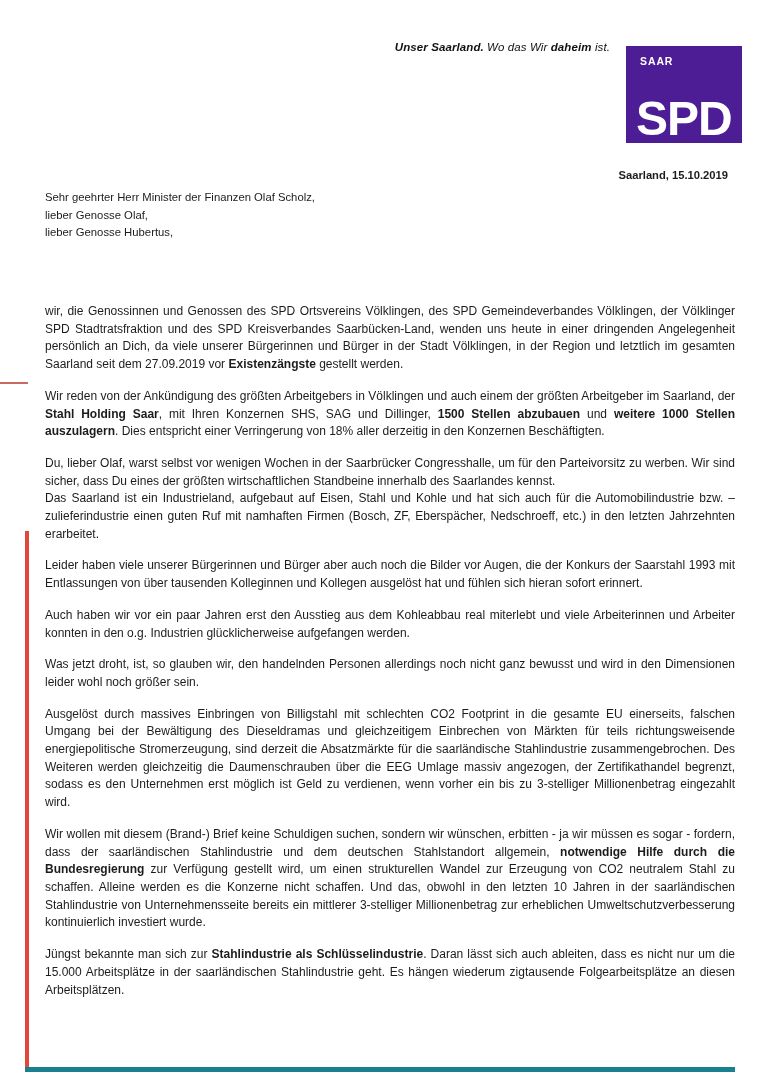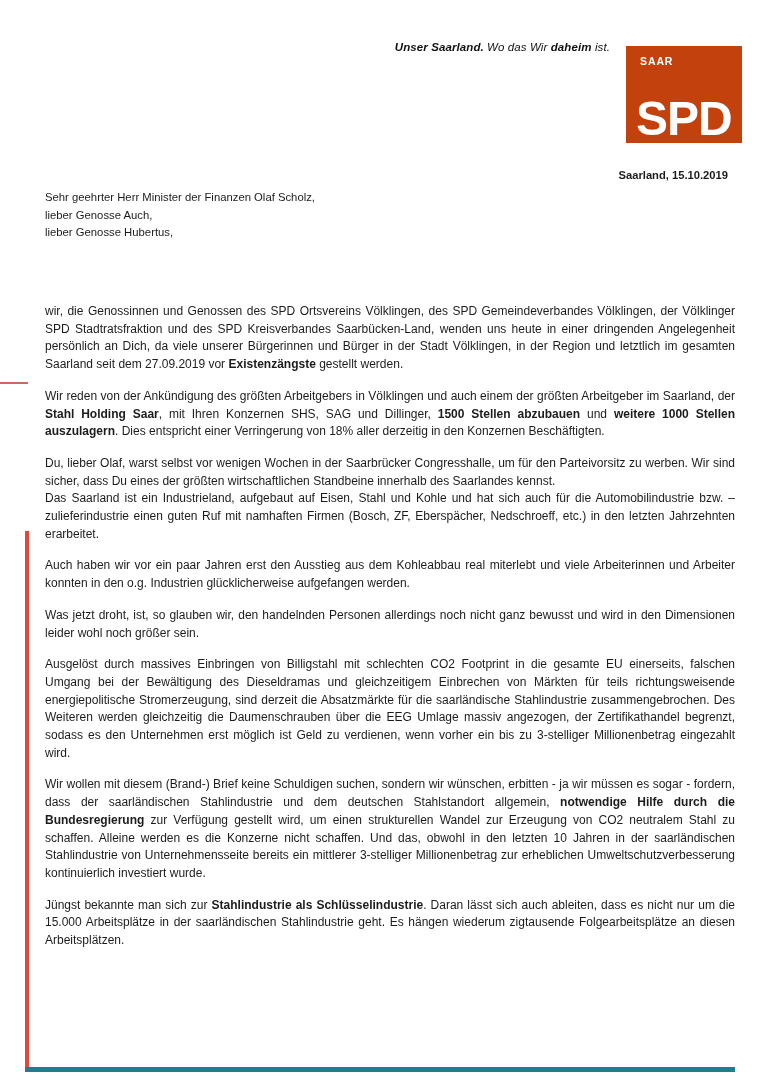--- a/index.html
+++ b/index.html
@@ -68,21 +68,21 @@
   }
   .tagline b { font-weight: bold; font-style: italic; }
   .tagline i { font-weight: normal; font-style: italic; }
 
   .logo {
     position: absolute;
     left: 626px;
     top: 46px;
     width: 116px;
     height: 97px;
-    background: #c2410c;
+    background: #4c1d95;
   }
   .logo-saar {
     position: absolute;
     left: 14px;
     top: 9px;
     font-size: 10.5px;
     font-weight: bold;
     letter-spacing: 0.9px;
     color: #ffffff;
   }
@@ -154,33 +154,34 @@
     <div class="logo">
       <div class="logo-saar">SAAR</div>
       <div class="logo-spd">SPD</div>
     </div>
   </div>
 
   <div class="date-line">Saarland, 15.10.2019</div>
 
   <div class="salutation">
     <div>Sehr geehrter Herr Minister der Finanzen Olaf Scholz,</div>
-    <div>lieber Genosse Auch,</div>
+    <div>lieber Genosse Olaf,</div>
     <div>lieber Genosse Hubertus,</div>
   </div>
 
   <div class="content">
 
     <p><span>wir, die Genossinnen und Genossen des SPD Ortsvereins Völklingen, des SPD Gemeindeverbandes Völklingen, der Völklinger SPD Stadtratsfraktion und des SPD Kreisverbandes Saarbücken-Land, wenden uns heute in einer dringenden Angelegenheit persönlich an Dich, da viele unserer Bürgerinnen und Bürger in der Stadt Völklingen, in der Region und letztlich im gesamten Saarland seit dem 27.09.2019 vor </span><b>Existenzängste</b><span> gestellt werden.</span></p>
 
     <p><span>Wir reden von der Ankündigung des größten Arbeitgebers in Völklingen und auch einem der größten Arbeitgeber im Saarland, der </span><b>Stahl Holding Saar</b><span>, mit Ihren Konzernen SHS, SAG und Dillinger, </span><b>1500 Stellen abzubauen</b><span> und </span><b>weitere 1000 Stellen auszulagern</b><span>. Dies entspricht einer Verringerung von 18% aller derzeitig in den Konzernen Beschäftigten.</span></p>
 
     <p class="tight">Du, lieber Olaf, warst selbst vor wenigen Wochen in der Saarbrücker Congresshalle, um für den Parteivorsitz zu werben. Wir sind sicher, dass Du eines der größten wirtschaftlichen Standbeine innerhalb des Saarlandes kennst.</p>
     <p>Das Saarland ist ein Industrieland, aufgebaut auf Eisen, Stahl und Kohle und hat sich auch für die Automobilindustrie bzw. –zulieferindustrie einen guten Ruf mit namhaften Firmen (Bosch, ZF, Eberspächer, Nedschroeff, etc.)  in den letzten Jahrzehnten erarbeitet.</p>
 
+    <p>Leider haben viele unserer Bürgerinnen und Bürger aber auch noch die Bilder vor Augen, die der Konkurs der Saarstahl 1993 mit Entlassungen von über tausenden Kolleginnen und Kollegen ausgelöst hat und fühlen sich hieran sofort erinnert.</p>
 
     <p>Auch haben wir vor ein paar Jahren erst den Ausstieg aus dem Kohleabbau real miterlebt und viele Arbeiterinnen und Arbeiter konnten in den o.g. Industrien glücklicherweise aufgefangen werden.</p>
 
     <p>Was jetzt droht, ist, so glauben wir, den handelnden Personen allerdings noch nicht ganz bewusst und wird in den Dimensionen leider wohl noch größer sein.</p>
 
     <p>Ausgelöst durch massives Einbringen von Billigstahl mit schlechten CO2 Footprint in die gesamte EU einerseits, falschen Umgang bei der Bewältigung des Dieseldramas und gleichzeitigem Einbrechen von Märkten für teils richtungsweisende energiepolitische Stromerzeugung, sind derzeit die Absatzmärkte für die saarländische Stahlindustrie zusammengebrochen. Des Weiteren werden gleichzeitig die Daumenschrauben über die EEG Umlage massiv angezogen, der Zertifikathandel begrenzt, sodass es den Unternehmen erst möglich ist Geld zu verdienen, wenn vorher ein bis zu 3-stelliger Millionenbetrag eingezahlt wird.</p>
 
     <p><span>Wir wollen mit diesem (Brand-) Brief keine Schuldigen suchen, sondern wir wünschen, erbitten - ja wir müssen es sogar - fordern, dass der saarländischen Stahlindustrie und dem deutschen Stahlstandort allgemein, </span><b>notwendige Hilfe durch die Bundesregierung</b><span> zur Verfügung gestellt wird, um einen strukturellen Wandel zur Erzeugung von CO2 neutralem Stahl zu schaffen. Alleine werden es die Konzerne nicht schaffen. Und das, obwohl in den letzten 10 Jahren in der saarländischen Stahlindustrie von Unternehmensseite bereits ein mittlerer 3-stelliger Millionenbetrag zur erheblichen Umweltschutzverbesserung kontinuierlich investiert wurde.</span></p>
 
     <p><span>Jüngst bekannte man sich zur </span><b>Stahlindustrie als Schlüsselindustrie</b><span>. Daran lässt sich auch ableiten, dass es nicht nur um die 15.000 Arbeitsplätze in der saarländischen Stahlindustrie geht. Es hängen wiederum zigtausende Folgearbeitsplätze an diesen Arbeitsplätzen.</span></p>

